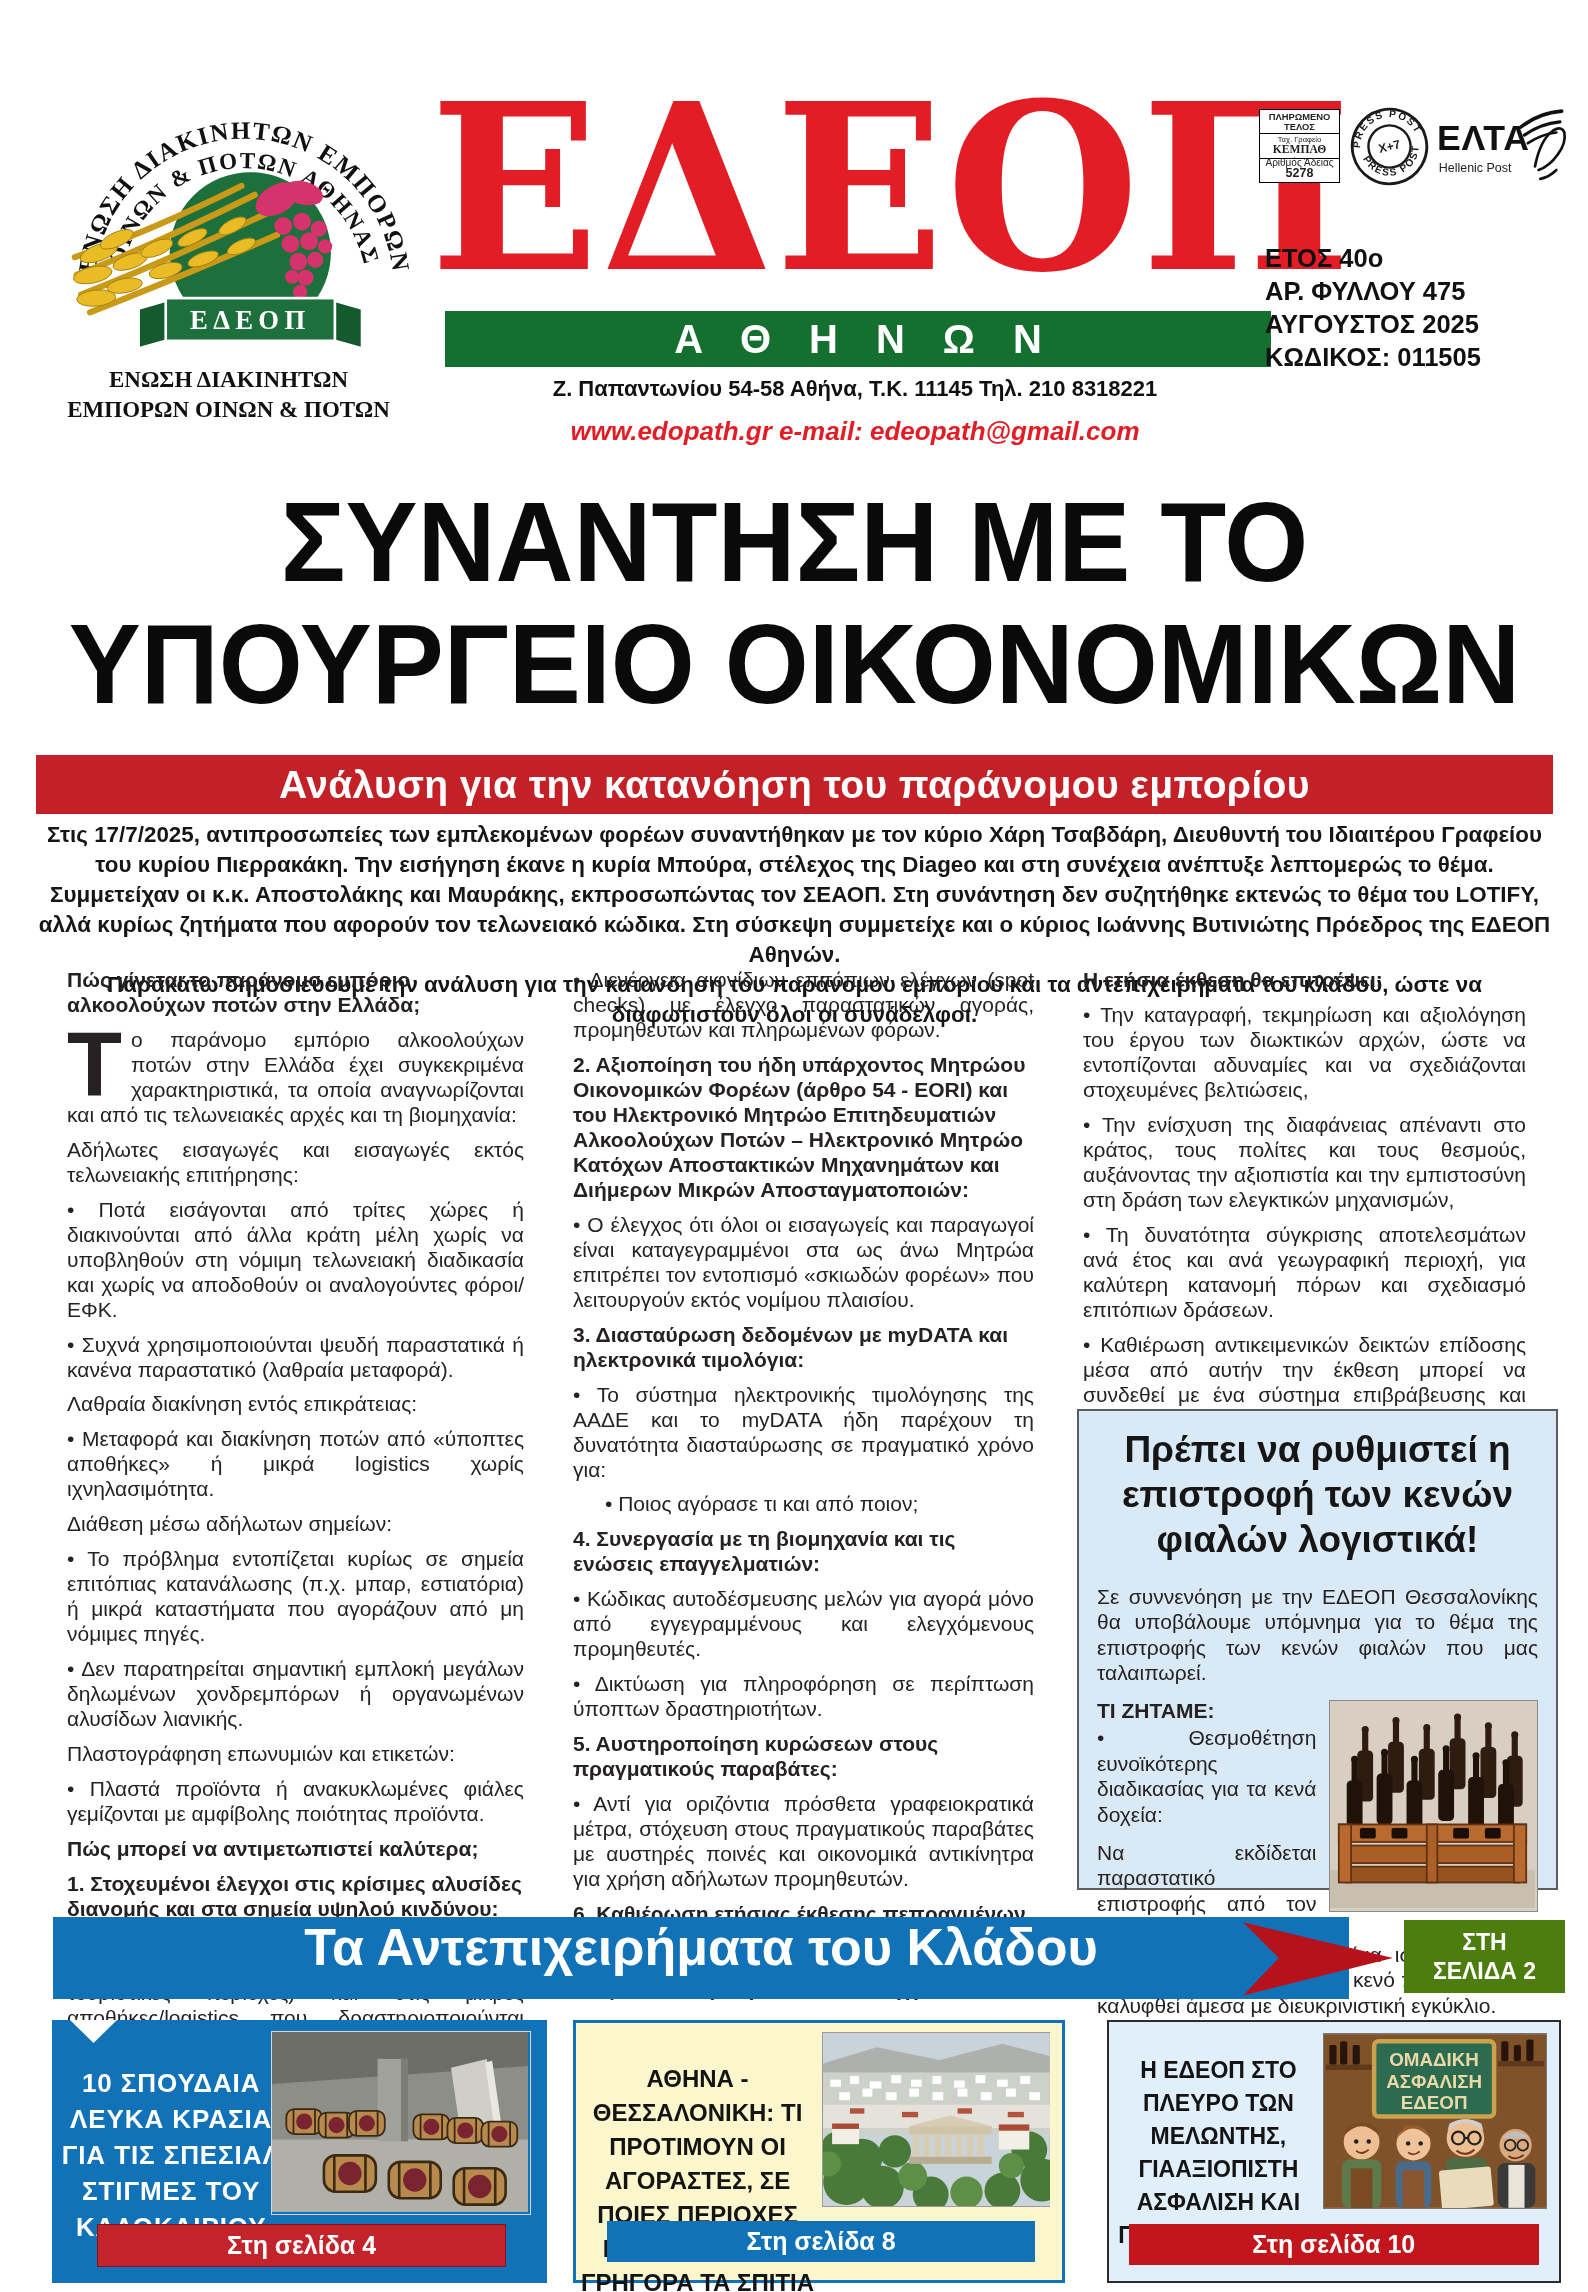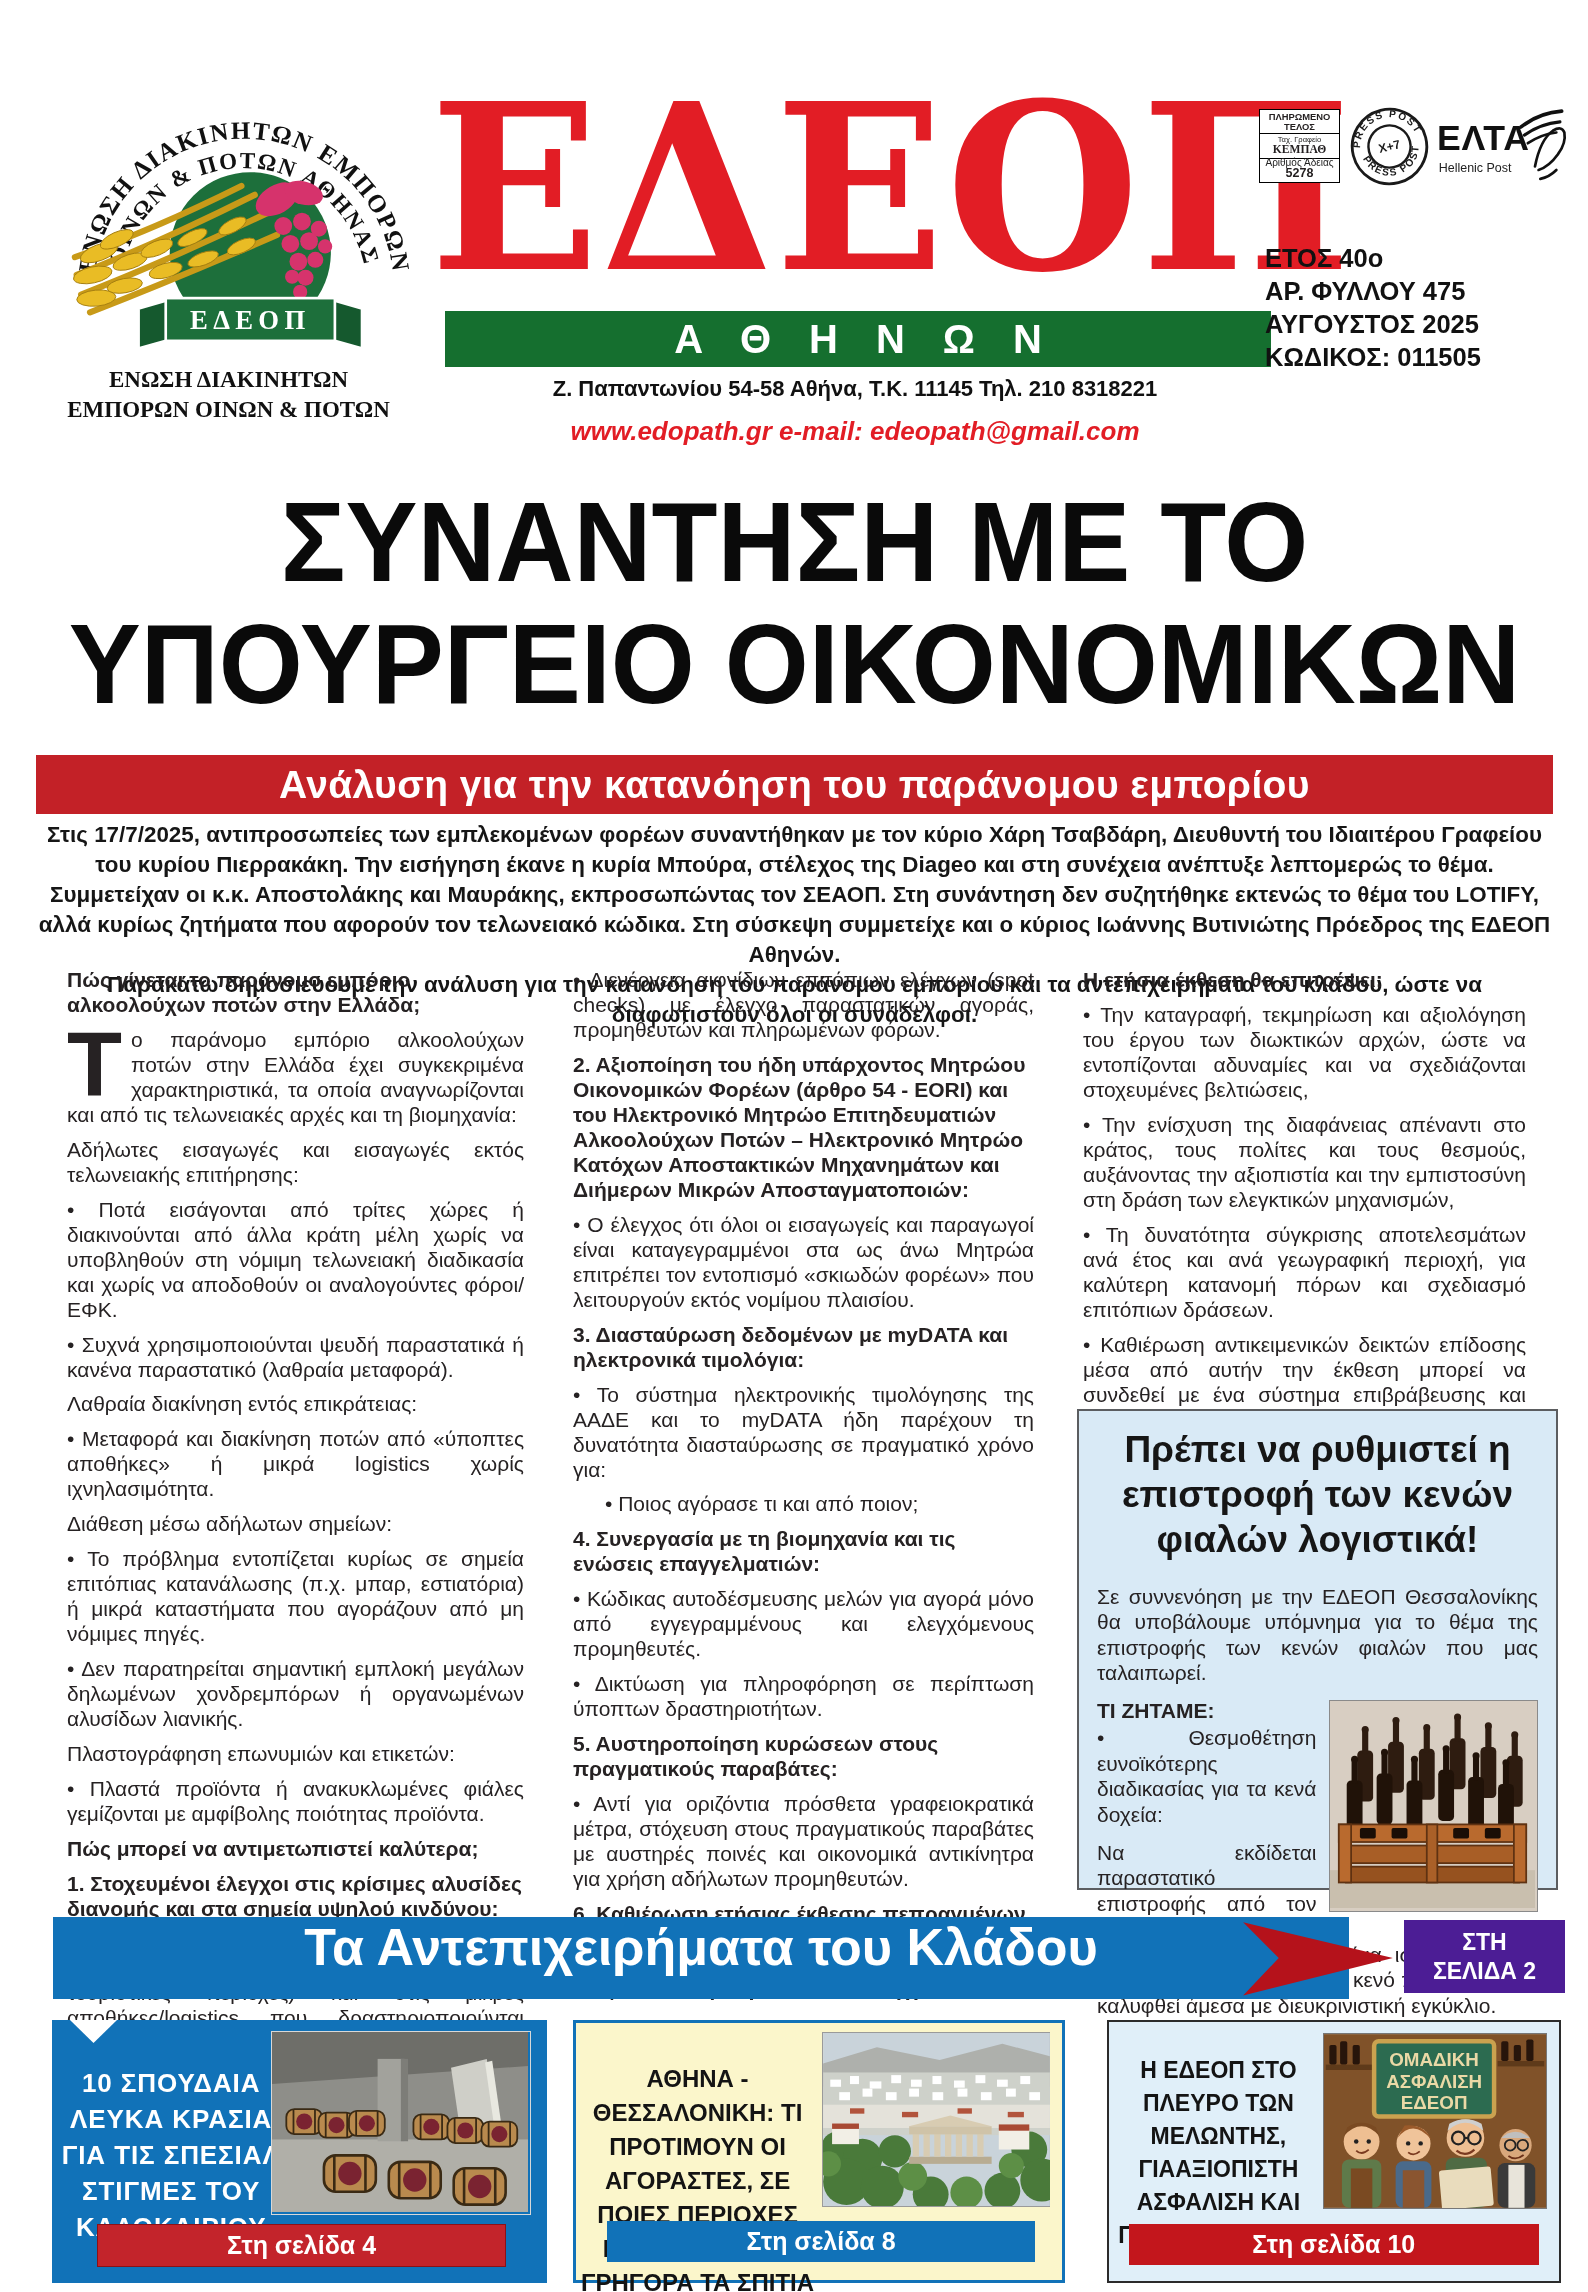--- a/index.html
+++ b/index.html
@@ -60,21 +60,21 @@
            border:2.7px solid #5b5d60;box-sizing:border-box;padding:12.5px 18px;}
   .bluebox h2{margin:3.6px 0 21.5px 0;text-align:center;font-weight:bold;font-size:37px;line-height:45px;color:#161616;}
   .bluebox p{font-size:21px;line-height:25.5px;margin:0 0 12.5px 0;text-align:justify;color:#262223;}
   .bluebox p.bb-head{font-weight:bold;margin-bottom:1.8px;text-align:left;}
   .bottles-img{float:right;width:209px;height:212px;margin:1.8px 0 5.4px 12.5px;border:1.8px solid #8a8a8a;box-sizing:border-box;background:#d8cec2;}
 
   
   .banner2{position:absolute;left:36px;top:1917px;width:1296px;height:82px;background:#1172b8;
            color:#fff;display:flex;align-items:flex-start;justify-content:center;font-weight:bold;font-size:52px;margin-left:17px;}
   .arrow-svg{position:absolute;left:1243px;top:1917px;width:150px;height:82px;}
-  .pageref{position:absolute;left:1404px;top:1920px;width:161px;height:73px;background:#4c1d95;
+  .pageref{position:absolute;left:1404px;top:1920px;width:161px;height:73px;background:#4d7c0f;
            color:#fff;display:flex;flex-direction:column;align-items:center;justify-content:center;
            font-weight:bold;font-size:23px;line-height:29px;}
 
   
   .teaser{position:absolute;top:2020px;height:263px;box-sizing:border-box;}
   .t1{left:52px;width:495px;background:#1172b8;}
   .t1 .notch{position:absolute;left:18px;top:0;width:47px;height:23px;background:#fff;
              clip-path:polygon(0 0,100% 0,50% 100%);}
   .t1 .ttext{position:absolute;left:7.2px;top:45px;width:224px;color:#fff;font-weight:bold;
              font-size:26px;line-height:36px;text-align:center;letter-spacing:0.9px;}

